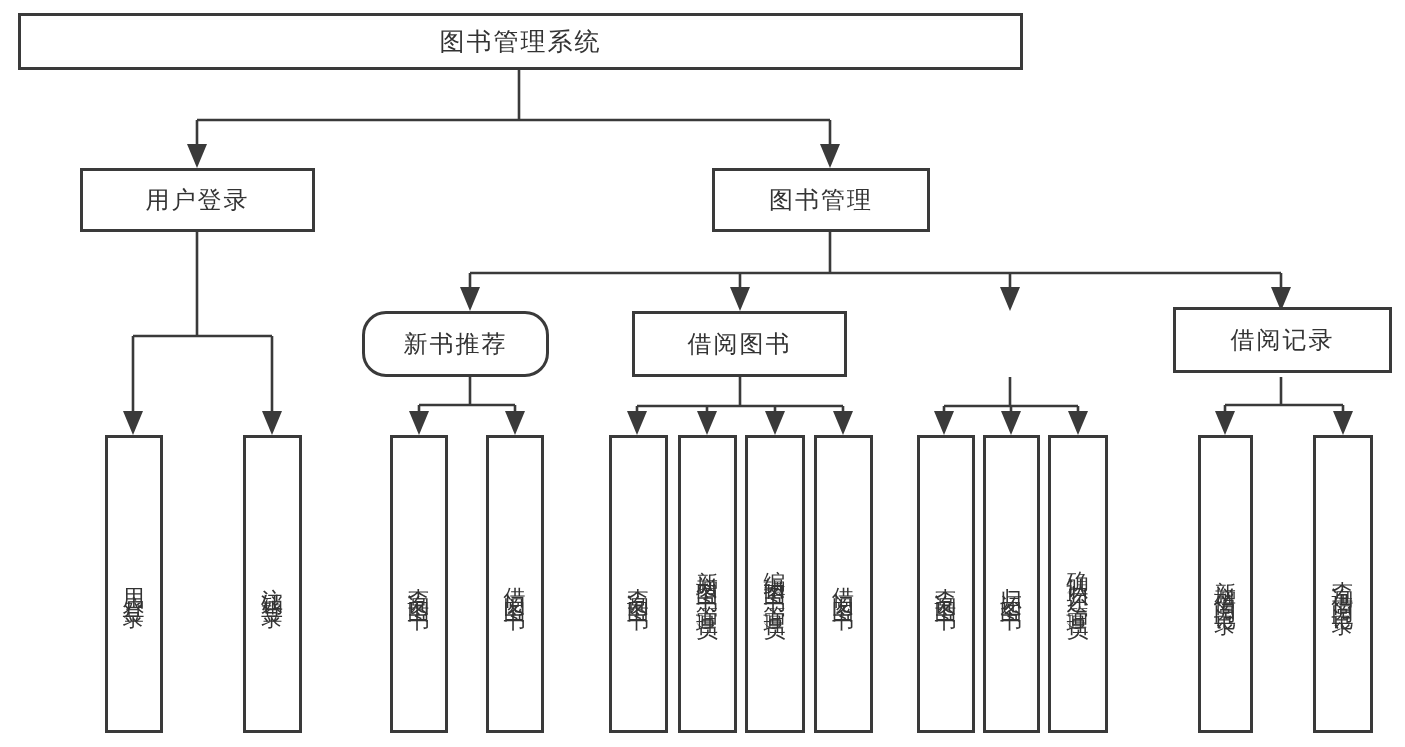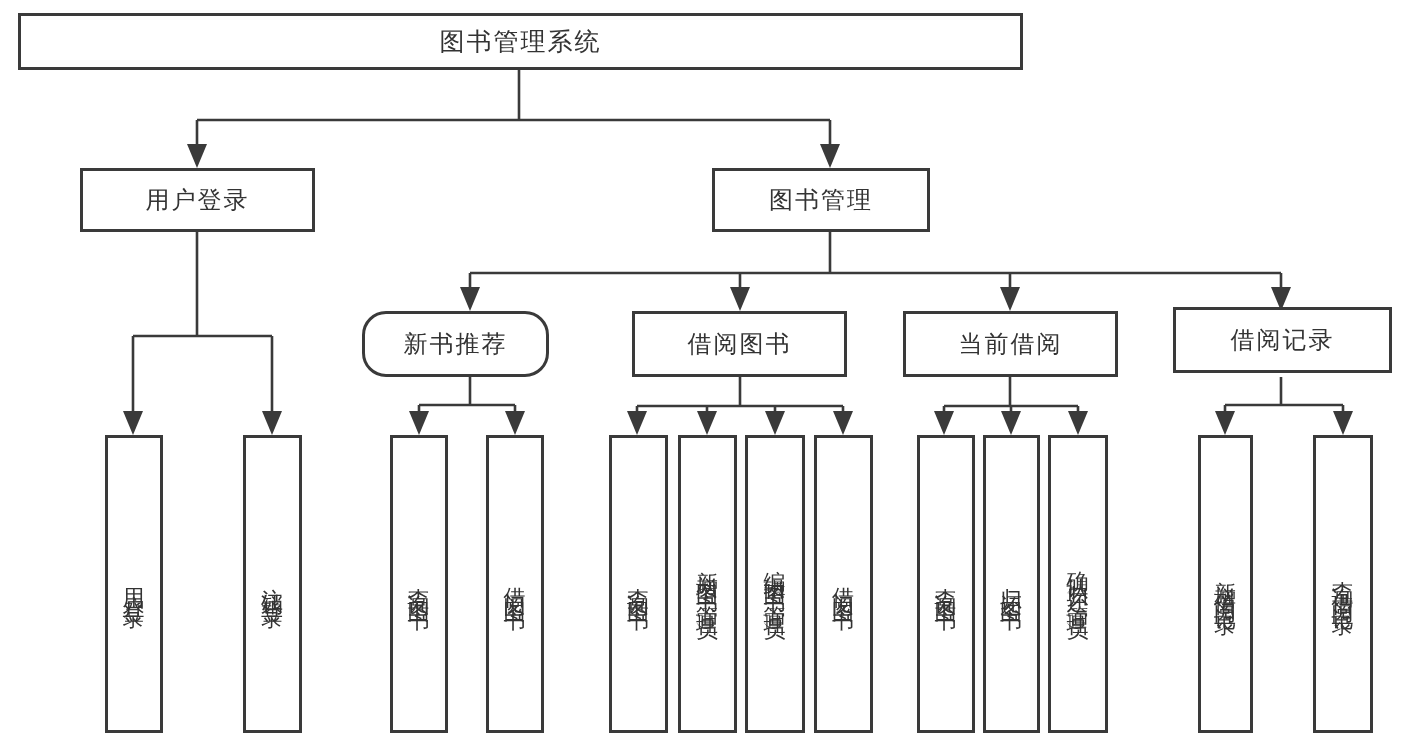--- a/index.html
+++ b/index.html
@@ -79,23 +79,20 @@
   <div class="box hbox" style="left:712px; top:168px; width:218px; height:64px;">
     <span class="label">图书管理</span>
   </div>
 
   <div class="box hbox" style="left:362px; top:311px; width:187px; height:66px;border-radius:24px;">
     <span class="label">新书推荐</span>
   </div>
   <div class="box hbox" style="left:632px; top:311px; width:215px; height:66px;">
     <span class="label">借阅图书</span>
   </div>
-  <div class="box hbox" style="left:903px; top:311px; width:215px; height:66px;">
-    <span class="label">当前借阅</span>
-  </div>
   <div class="box hbox" style="left:1173px; top:307px; width:219px; height:66px;">
     <span class="label">借阅记录</span>
   </div>
 
   <div class="box vbox" style="left:105px; top:435px; width:58px; height:298px;">
     <span class="label">用户登录</span>
   </div>
   <div class="box vbox" style="left:243px; top:435px; width:59px; height:298px;">
     <span class="label">注销登录</span>
   </div>

